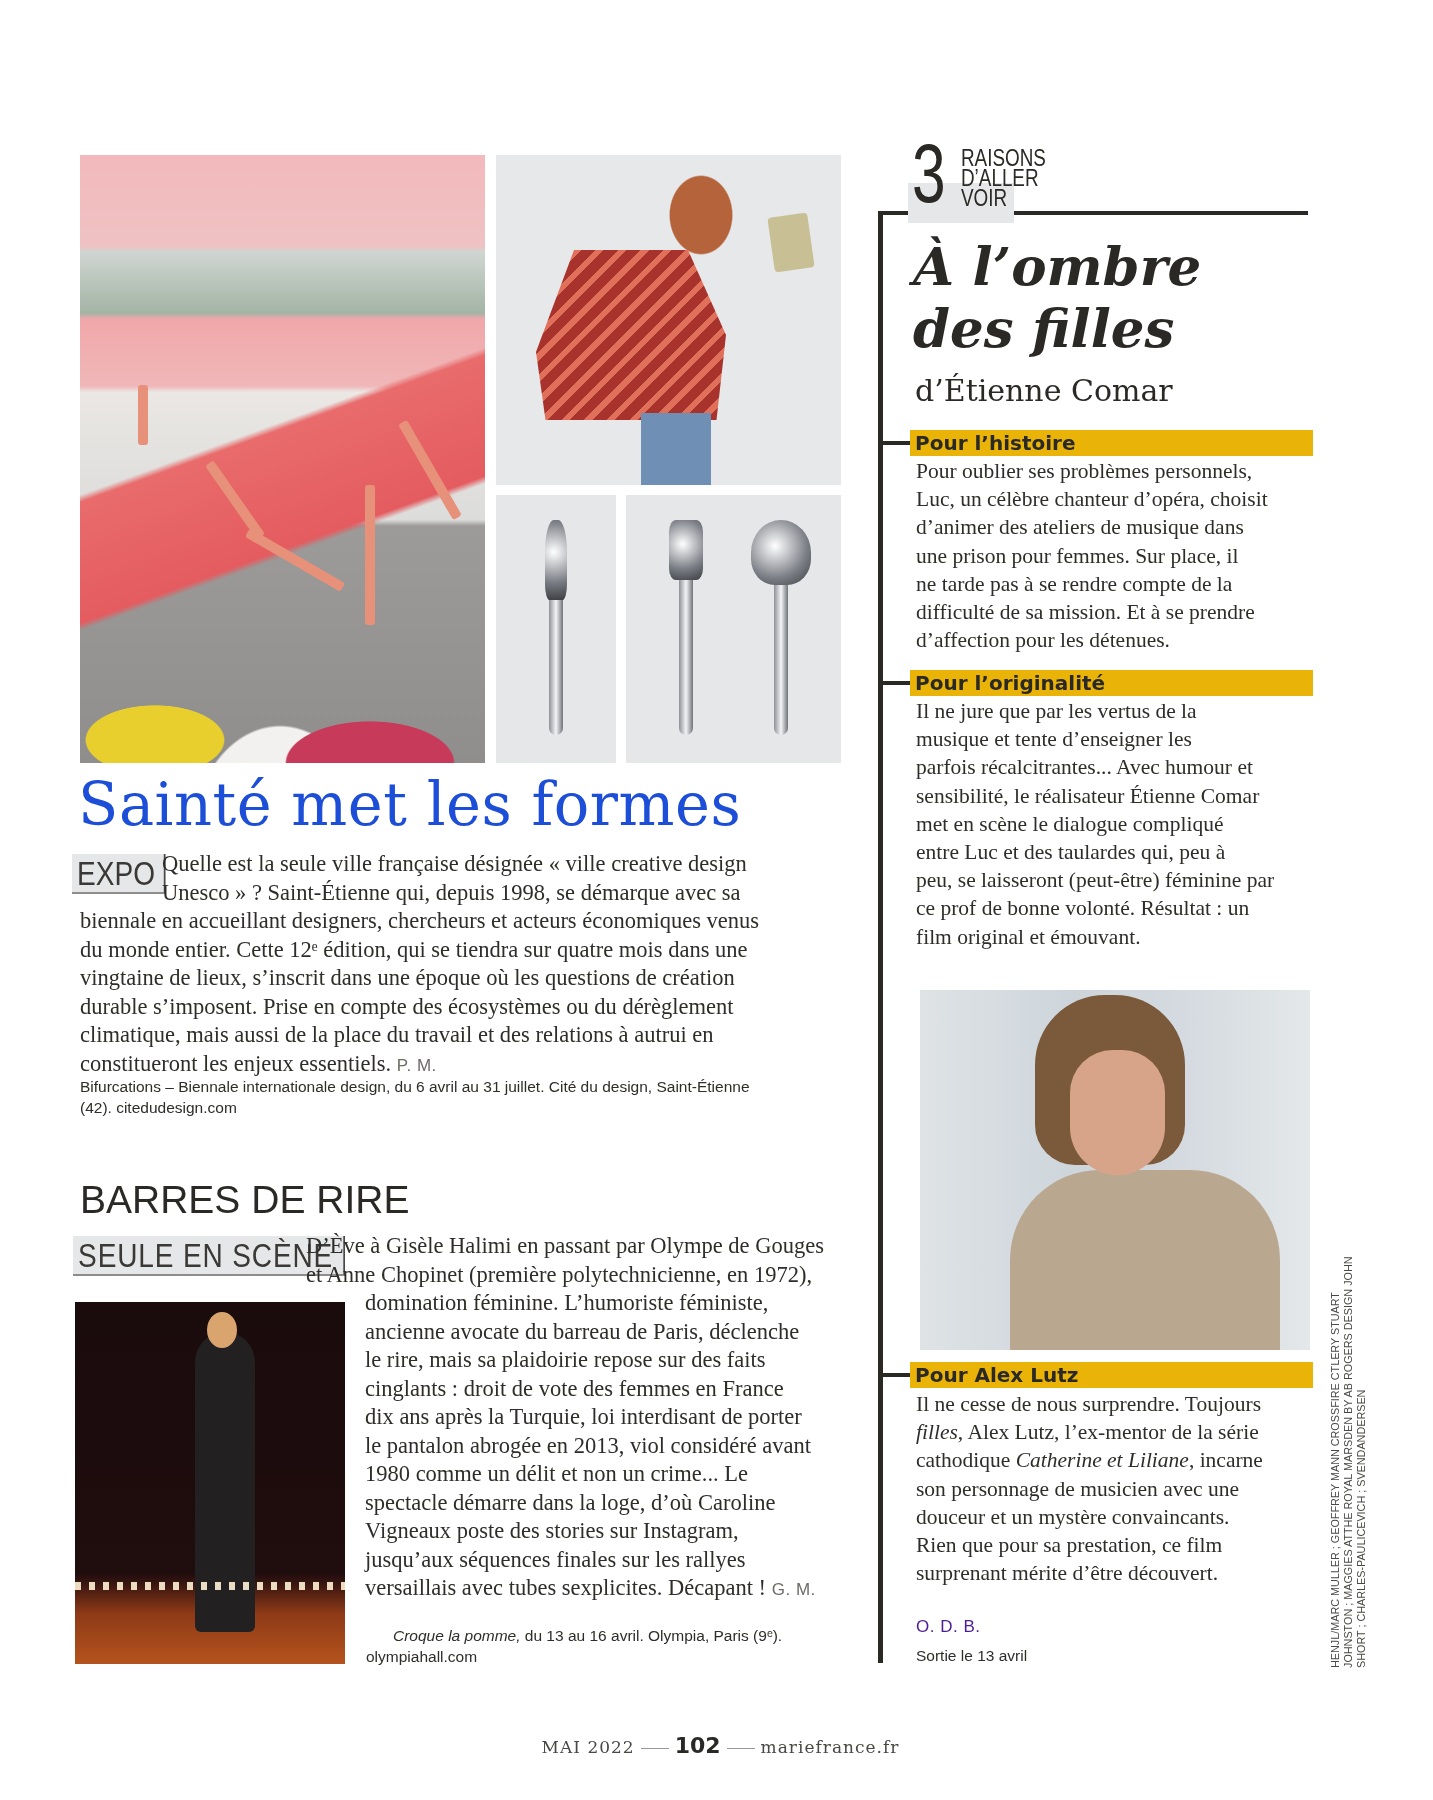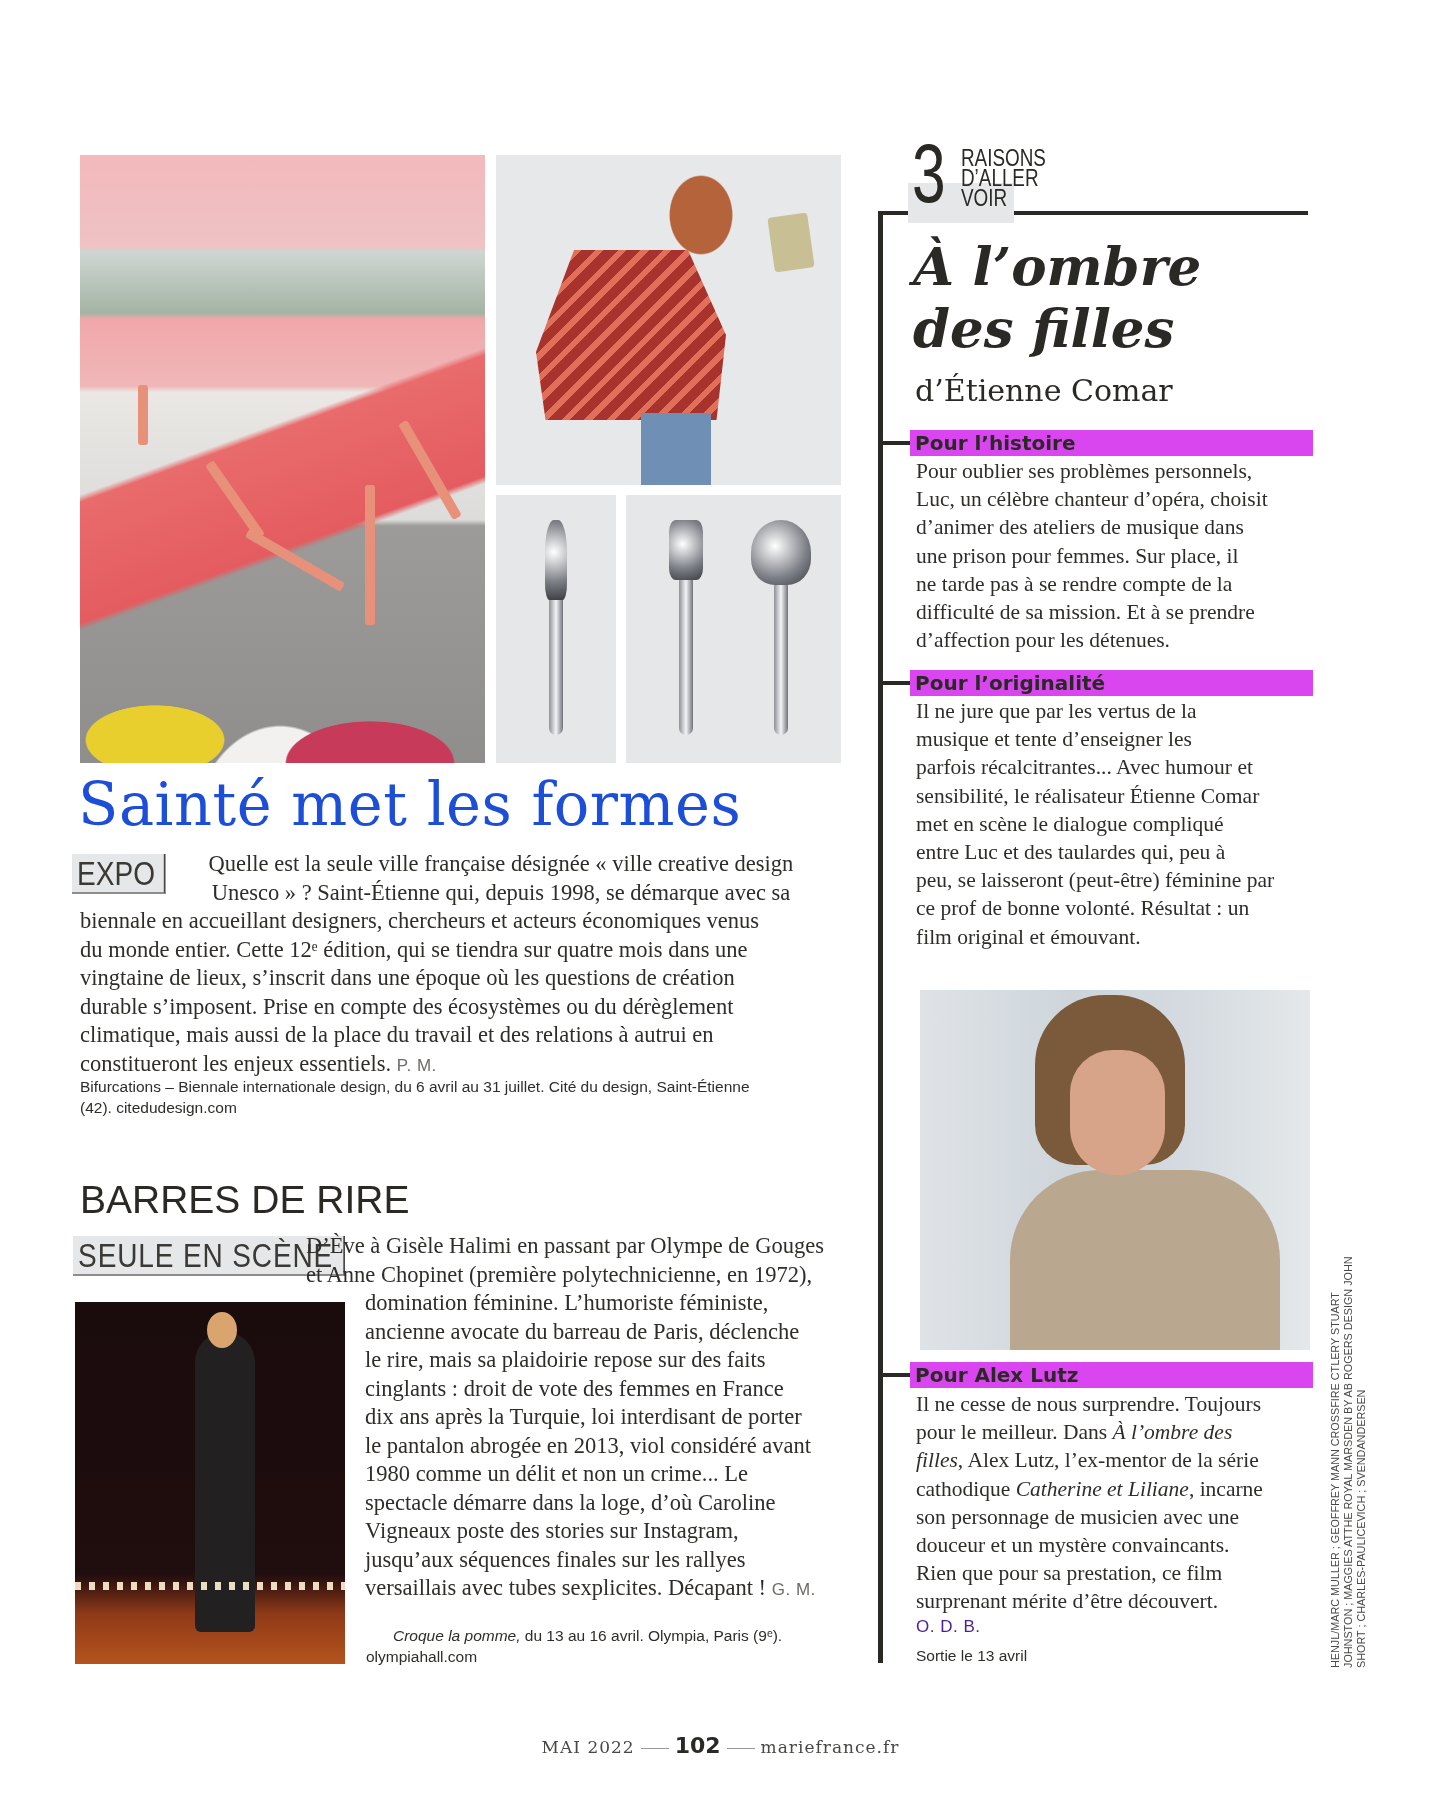--- a/index.html
+++ b/index.html
@@ -66,21 +66,21 @@
     transform: scaleX(0.85); transform-origin: left center;
   }
   .tag-expo { left: 72px; top: 854px; height: 40px; padding: 1px 10px 0 6px; font-size: 33px; line-height: 38px; }
   .tag-seule { left: 73px; top: 1236px; height: 40px; padding: 1px 12px 0 6px; font-size: 33px; line-height: 38px; letter-spacing: 1px; }
 
   .body-text {
     position: absolute; font-family: "Liberation Serif", serif; font-size: 22.5px; line-height: 28.5px; color: #2f2d2a;
   }
   .expo-text { left: 80px; top: 850px; width: 760px; }
   .body-text .line { display: block; white-space: nowrap; }
-  .expo-text .line.indent { padding-left: 82px; text-align: center; }
+  .expo-text .line.indent { padding-left: 82px; }
   .sig { font-family: "Liberation Sans", sans-serif; font-size: 17px; color: #6e6b68; letter-spacing: 0.5px; }
   .caption {
     position: absolute; font-family: "Liberation Sans", sans-serif; font-size: 15.5px; line-height: 21px; color: #2f2d2a;
   }
   .caption .line { display:block; white-space: nowrap; }
   .expo-caption { left: 80px; top: 1076px; }
 
   
   .headline-barres {
     left: 80px; top: 1178px; font-family: "Liberation Sans", sans-serif; font-size: 39px; font-weight: 400; color: #2b2926; letter-spacing: 0px;
@@ -101,21 +101,21 @@
   .film-title { position:absolute; left: 913px; top: 235px; font-family: "DejaVu Serif", serif; font-style: italic; font-size: 53px; line-height: 62px; color: #2b2926; }
   .film-title .line { display:block; white-space: nowrap; }
   .film-title .line.bold { font-weight: 700; }
   .film-director { position:absolute; left: 915px; top: 373px; font-family: "DejaVu Serif", serif; font-size: 30px; color: #2b2926; }
 
   .section-head {
     position:absolute; left: 880px; width: 433px; height: 26px;
     display: flex; align-items: center;
   }
   .section-head .tick { width: 30px; height: 4px; background: #2b2926; flex: none; }
-  .section-head .bar { flex: 1; height: 26px; background: #d946ef; font-family: "DejaVu Sans", sans-serif; font-weight: 700; font-size: 20px; line-height: 26px; padding-left: 5px; color: #2b2926; }
+  .section-head .bar { flex: 1; height: 26px; background: #eab308; font-family: "DejaVu Sans", sans-serif; font-weight: 700; font-size: 20px; line-height: 26px; padding-left: 5px; color: #2b2926; }
   .sh-1 { top: 430px; }
   .sh-2 { top: 670px; }
   .sh-3 { top: 1362px; }
 
   .right-text { position:absolute; left: 916px; width: 400px; font-family: "Liberation Serif", serif; font-size: 21.5px; line-height: 28.2px; color: #2f2d2a; }
   .right-text .line { display:block; white-space: nowrap; }
   .rt-1 { top: 457px; }
   .rt-2 { top: 697px; }
   .rt-3 { top: 1390px; }
   .right-text i { font-style: italic; }
@@ -260,21 +260,20 @@
   <div class="hair"></div>
   <div class="face"></div>
 </div>
 
 <div class="section-head sh-3">
   <span class="tick"></span>
   <span class="bar">Pour Alex Lutz</span>
 </div>
 <div class="right-text rt-3">
   <span class="line"><span>Il ne cesse de nous surprendre. Toujours</span></span>
-  <span class="line"><span>pour le meilleur. Dans </span><i>À l’ombre des</i></span>
   <span class="line"><i>filles</i><span>, Alex Lutz, l’ex-mentor de la série</span></span>
   <span class="line"><span>cathodique </span><i>Catherine et Liliane</i><span>, incarne</span></span>
   <span class="line"><span>son personnage de musicien avec une</span></span>
   <span class="line"><span>douceur et un mystère convaincants.</span></span>
   <span class="line"><span>Rien que pour sa prestation, ce film</span></span>
   <span class="line"><span>surprenant mérite d’être découvert.</span></span>
 </div>
 <div class="right-sig">O. D. B.</div>
 <div class="right-release">Sortie le 13 avril</div>
 

